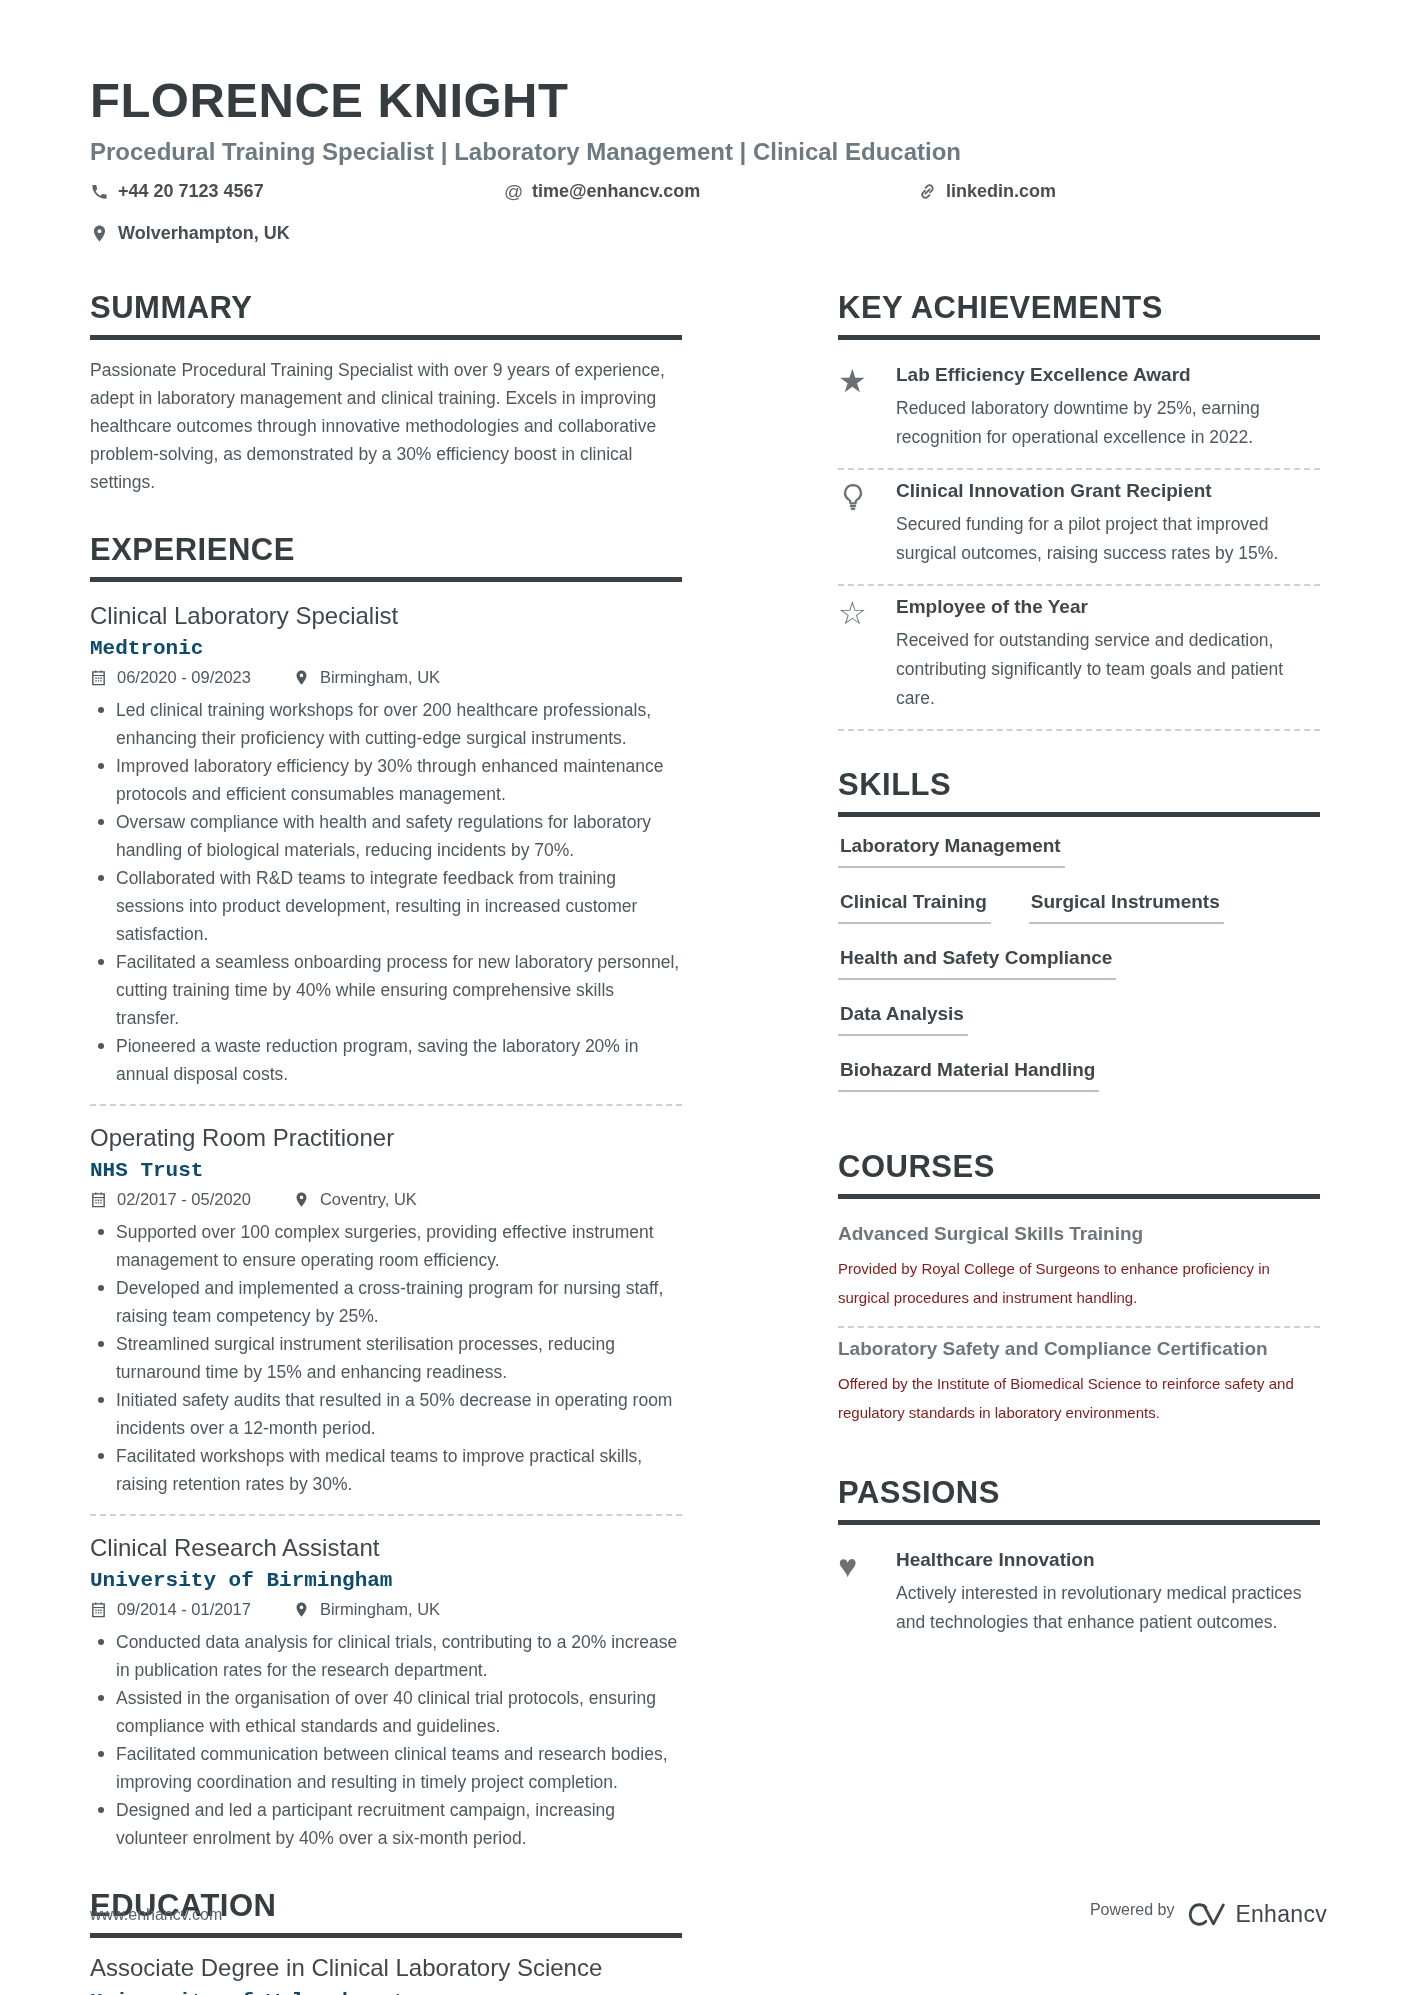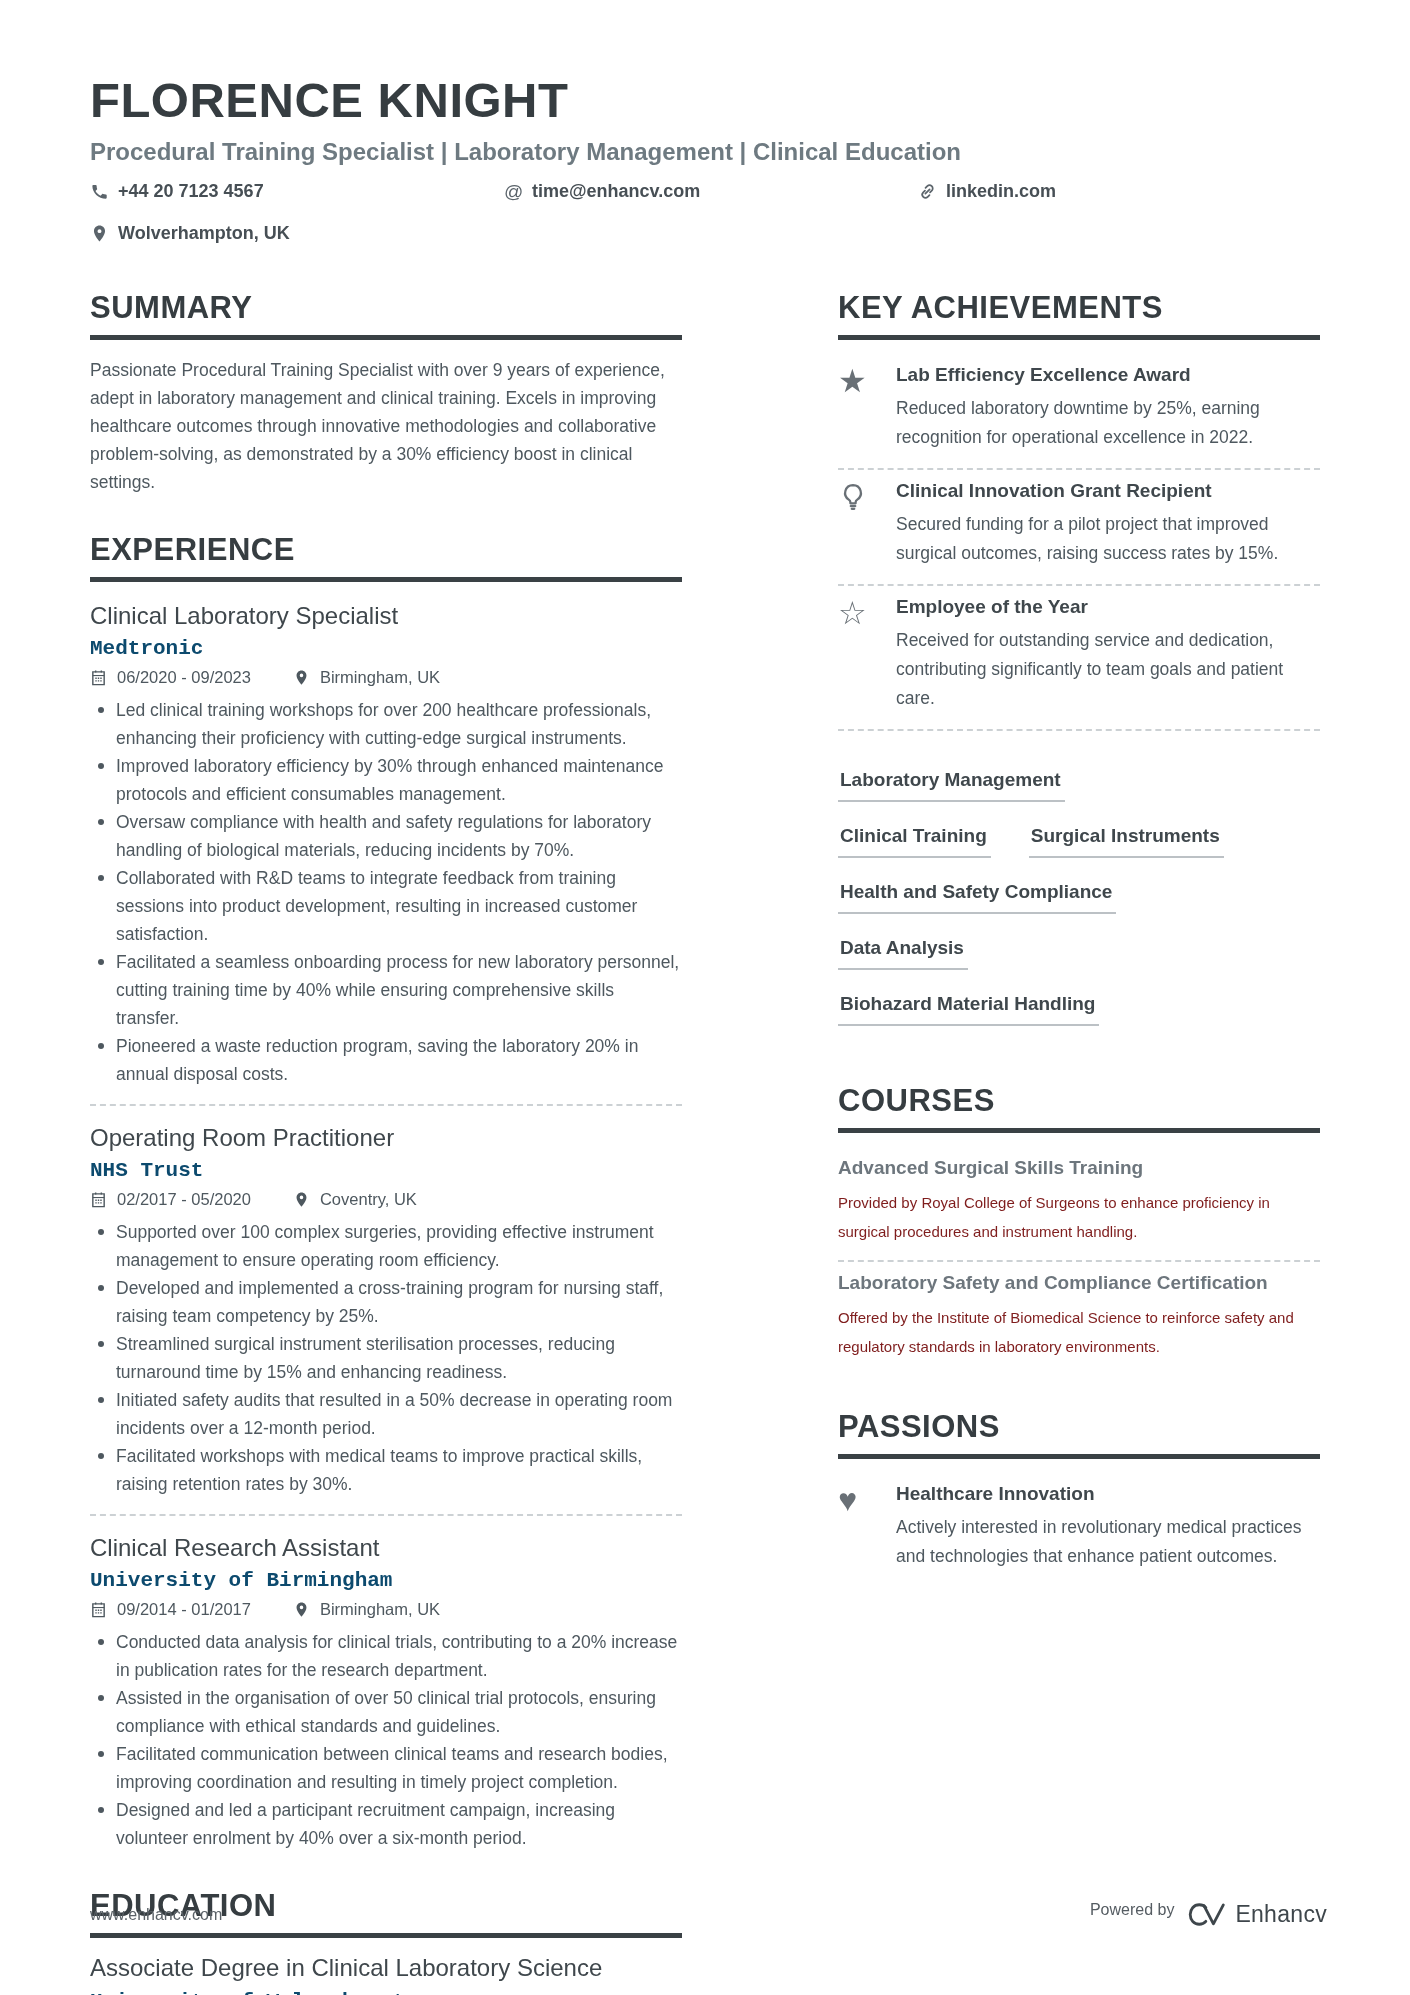--- a/index.html
+++ b/index.html
@@ -242,21 +242,21 @@
             <span class="spacer"></span>
             <span class="micon">
               <svg viewBox="0 0 24 24" fill="currentColor">
                   <path d="M12 2C8.1 2 5 5.1 5 9c0 5.2 7 13 7 13s7-7.8 7-13c0-3.9-3.1-7-7-7zm0 9.5A2.5 2.5 0 1 1 12 6.5a2.5 2.5 0 0 1 0 5z"></path>
                 </svg>
             </span>
             <span>Birmingham, UK</span>
           </div>
           <ul class="bullets">
             <li>Conducted data analysis for clinical trials, contributing to a 20% increase in publication rates for the research department.</li>
-            <li>Assisted in the organisation of over 50 clinical trial protocols, ensuring compliance with ethical standards and guidelines.</li>
+            <li>Assisted in the organisation of over 40 clinical trial protocols, ensuring compliance with ethical standards and guidelines.</li>
             <li>Facilitated communication between clinical teams and research bodies, improving coordination and resulting in timely project completion.</li>
             <li>Designed and led a participant recruitment campaign, increasing volunteer enrolment by 40% over a six-month period.</li>
           </ul>
         </div>
       </div>
 
       <div class="section">
         <div class="sec-head">EDUCATION</div>
         <div class="edu-degree">Associate Degree in Clinical Laboratory Science</div>
         <div class="job-company">University of Wolverhampton</div>
@@ -298,20 +298,21 @@
           <div class="ach-body">
             <div class="ach-title">Employee of the Year</div>
             <div class="ach-text">Received for outstanding service and dedication, contributing significantly to team goals and patient care.</div>
           </div>
         </div>
         <hr class="rdash">
 
       </div>
 
       <div class="section">
+        <div class="sec-head">SKILLS</div>
         <div class="skill-row">
           <span class="skill-tag">Laboratory Management</span>
         </div>
         <div class="skill-row">
           <span class="skill-tag">Clinical Training</span>
           <span class="skill-tag">Surgical Instruments</span>
         </div>
         <div class="skill-row">
           <span class="skill-tag">Health and Safety Compliance</span>
         </div>

